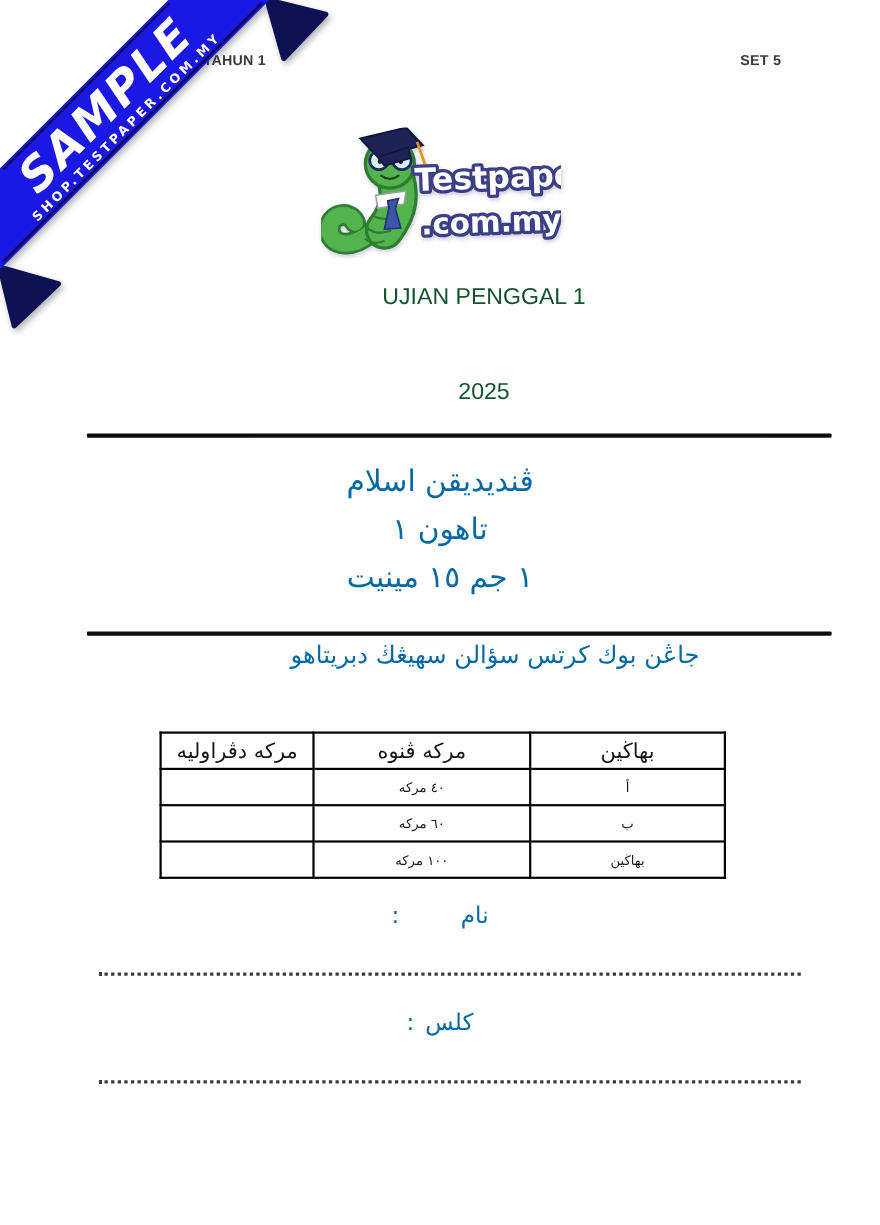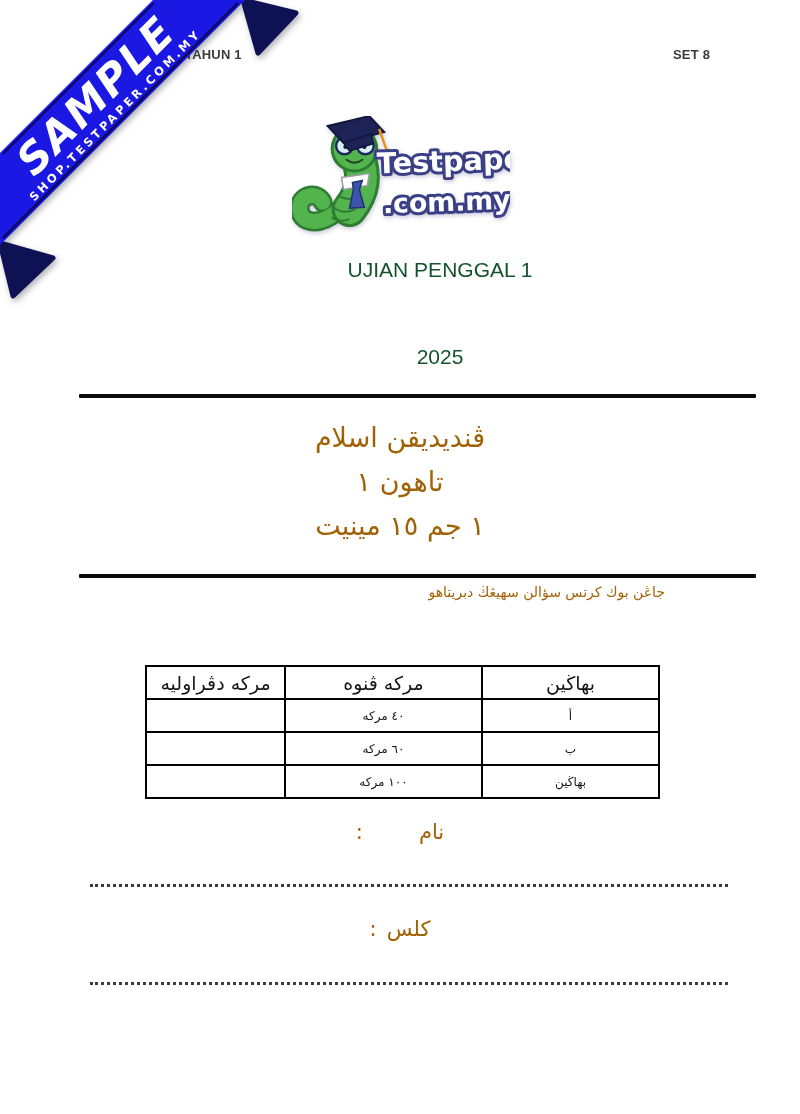--- a/index.html
+++ b/index.html
@@ -1,20 +1,20 @@
 <!DOCTYPE html>
 <html><head>
 <meta charset="utf-8">
 <style>
   html,body{margin:0;padding:0;background:#ffffff;}
   .page{
     position:relative;width:800px;height:1114px;background:#ffffff;overflow:hidden;
     font-family:"Liberation Sans",sans-serif;color:#1f1f1f;
   }
-  .ar{font-family:"DejaVu Sans",sans-serif;color:#a16207;}
+  .ar{font-family:"DejaVu Sans",sans-serif;color:#0369a1;}
   
   .ribbon{position:absolute;top:0;left:0;filter:drop-shadow(2px 3px 3px rgba(50,50,60,.38));z-index:5;}
   .ribbon text{font-family:"DejaVu Sans",sans-serif;}
   
   .hdr{position:absolute;top:47px;font-size:13px;font-weight:bold;color:#3b3b3b;letter-spacing:.2px;white-space:nowrap;}
   .hdr-left{left:185px;}
   .hdr-right{left:673px;}
   
   .logo{position:absolute;left:292px;top:116px;filter:drop-shadow(1px 2px 2px rgba(90,80,140,.30));}
   .logo text{font-family:"DejaVu Sans",sans-serif;}
@@ -23,21 +23,21 @@
   .h1{top:258px;}
   .h2{top:301px;}
   .h3{top:345px;}
   
   .rule{position:absolute;left:79px;width:677px;height:4px;background:#0c0c0c;border-radius:1px;}
   .rule1{top:394px;}
   .rule2{top:574px;}
   
   .subject{position:absolute;top:416px;left:0;width:100%;text-align:center;font-size:27px;line-height:44px;}
   
-  .instruction{position:absolute;top:584px;left:235px;width:430px;text-align:right;font-size:14px;}
+  .instruction{position:absolute;top:584px;left:235px;width:430px;text-align:center;font-size:22px;}
   
   .marks{position:absolute;top:627px;left:145px;border-collapse:collapse;table-layout:fixed;margin-top:38px;}
   .marks td,.marks th{border:2px solid #000;text-align:center;vertical-align:middle;
     font-family:"DejaVu Sans",sans-serif;font-weight:normal;color:#161616;padding:0;}
   .marks th{height:31px;font-size:19px;}
   .marks td{height:31px;font-size:12px;}
   .col-obtained{width:139px;}
   .col-full{width:197px;}
   .col-section{width:177px;}
   
@@ -65,21 +65,21 @@
       <polygon points="0,243 13,296 53,258" fill="none" stroke-width="5" stroke-linejoin="round" stroke="#0f1155"></polygon>
     </g>
     <polygon points="153,0 245,0 0,245 0,153" fill="#1b18e4"></polygon>
     <line x1="154" y1="3" x2="3" y2="154" stroke-width="2" stroke="#0a0a60"></line>
     <line x1="238" y1="3" x2="3" y2="238" stroke-width="2.5" stroke="#0a0a60"></line>
     <text x="106" y="106" transform="rotate(-45 106 106)" text-anchor="middle" font-size="42" font-weight="bold" font-style="italic" letter-spacing="2" fill="#ffffff">SAMPLE</text>
     <text x="118" y="118" transform="rotate(-45 118 118)" text-anchor="middle" font-size="11.5" font-weight="bold" letter-spacing="3.2" fill="#ffffff">SHOP.TESTPAPER.COM.MY</text>
   </svg>
 
   <div class="hdr hdr-left">TAHUN 1</div>
-  <div class="hdr hdr-right">SET 8</div>
+  <div class="hdr hdr-right">SET 5</div>
 
   <svg class="logo" width="218" height="128" viewBox="0 0 220 129">
     <g>
 
       <path d="M46,96 C24,114 5,106 8,90 C10,79 26,76 31,87" fill="none" stroke="#2e7d32" stroke-width="20" stroke-linecap="round"></path>
       <path d="M46,96 C24,114 5,106 8,90 C10,79 26,76 31,87" fill="none" stroke="#53b44e" stroke-width="15" stroke-linecap="round"></path>
 
       <path d="M66,40 C74,60 72,76 58,94" fill="none" stroke="#2e7d32" stroke-width="36" stroke-linecap="round"></path>
       <path d="M66,40 C74,60 72,76 58,94" fill="none" stroke="#53b44e" stroke-width="30" stroke-linecap="round"></path>
 

